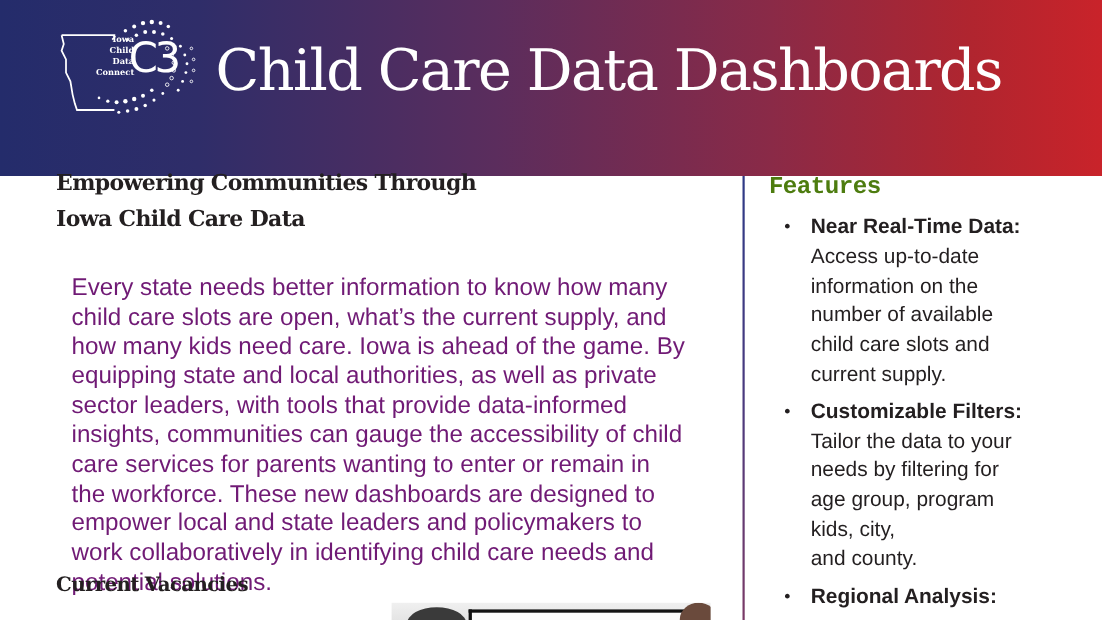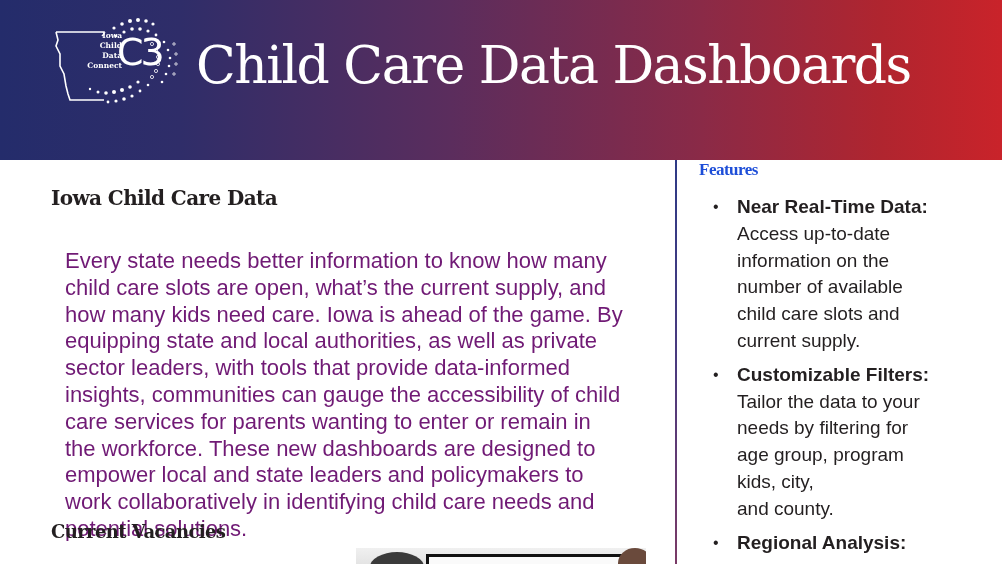--- a/index.html
+++ b/index.html
@@ -63,22 +63,22 @@
   .photo .hand {
     position: absolute; left: 262px; top: 0px; width: 34px; height: 30px;
     border-radius: 50%; background: #6a4a3c;
   }
   .divider {
     position: absolute; left: 675px; top: 160px; width: 2px; height: 404px;
     background: linear-gradient(180deg, #2e3a86 0%, #4a3a7e 50%, #7a3a66 100%);
   }
   .right-col { position: absolute; left: 699px; top: 154px; width: 290px; }
   .features-h {
-    font-family: Liberation Serif, serif; font-weight: bold;
-    font-size: 17px; line-height: 32px; color: #1d4ed8; margin: 0; letter-spacing: -0.5px;
+    font-family: Liberation Mono, monospace; font-weight: bold;
+    font-size: 22px; line-height: 32px; color: #4d7c0f; margin: 0; letter-spacing: -0.5px;
   }
   .feature-list { list-style: none; margin: 8px 0 0 0; padding: 0; }
   .feature {
     position: relative; padding-left: 38px; margin-bottom: 7px;
     font-size: 19px; line-height: 26.8px; color: #231f20;
   }
   .feature .bullet {
     position: absolute; left: 14px; top: 0; font-size: 16px;
   }
   .feature .f-title { font-weight: bold; display: block; }
@@ -143,21 +143,21 @@
       <span>Data</span>
       <span>Connect</span>
     </div>
     <div class="logo-c3">C3</div>
   </div>
   <div class="title">Child Care Data Dashboards</div>
 </div>
 
 <div class="left-col">
   <h2 class="h2">
-    <br>
+    <span>Empowering Communities Through</span><br>
     <span>Iowa Child Care Data</span>
   </h2>
 </div>
 <p class="intro">Every state needs better information to know how many child care slots are open, what’s the current supply, and how many kids need care. Iowa is ahead of the game. By equipping state and local authorities, as well as private sector leaders, with tools that provide data-informed insights, communities can gauge the accessibility of child care services for parents wanting to enter or remain in the workforce. These new dashboards are designed to empower local and state leaders and policymakers to work collaboratively in identifying child care needs and potential solutions.</p>
 <div class="h3">Current Vacancies</div>
 
 <div class="photo">
   <div class="head"></div>
   <div class="screen"></div>
   <div class="hand"></div>

